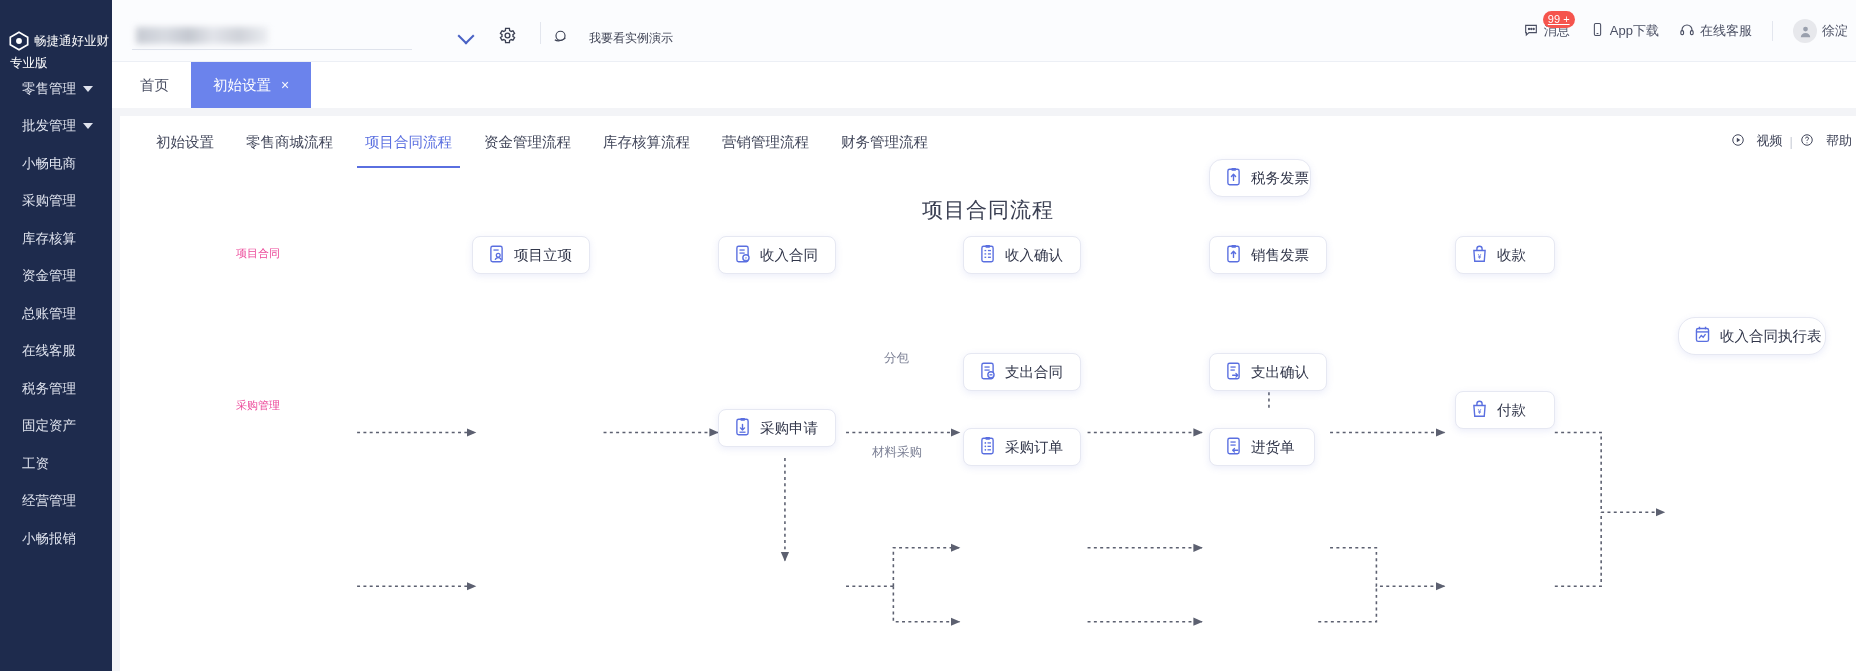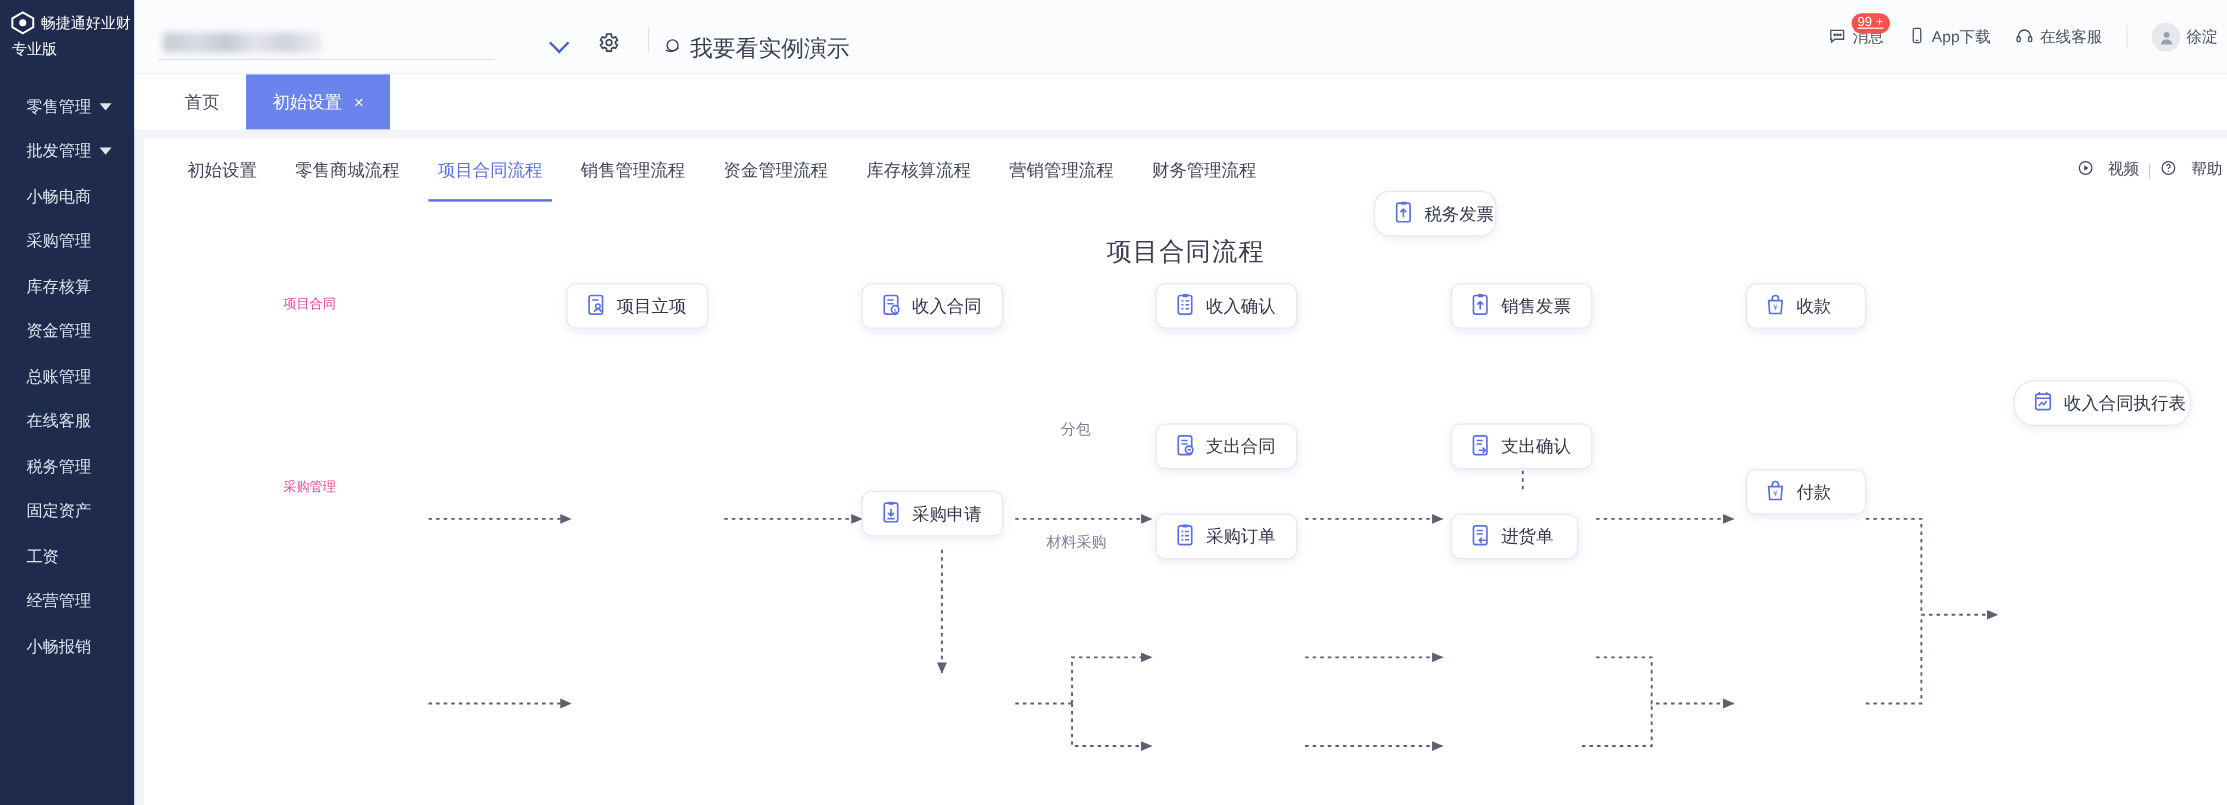--- a/index.html
+++ b/index.html
@@ -16,21 +16,21 @@
     position: absolute; left: 0; top: 0;
     width: 112px; height: 671px;
     background: #1e2b4d;
     overflow: hidden;
   }
   .brand {
     height: 62px;
     padding: 8px 0 0 8px;
     position: relative;
   }
-  .brand-row { display:flex; align-items:center; gap:4px; }
+  .brand-row { display:flex; align-items:center; gap:4px;margin-top:22px; }
   .brand-logo { width: 22px; height: 22px; flex: 0 0 auto; }
   .brand-name {
     color:#fff; font-size: 12.5px; letter-spacing: 0px;
     white-space: nowrap; font-weight: 400;
   }
   .brand-sub {
     color:#fff; font-size: 12.5px; margin-top: 3px; margin-left:2px;
     font-weight: 400;
   }
   .nav { margin-top: 8px; }
@@ -80,22 +80,22 @@
   .gear-btn {
     position:absolute; left: 386px; top: 26px;
     width: 19px; height: 19px; cursor:pointer;
   }
   .hdr-divider {
     position:absolute; left: 428px; top: 22px;
     width:1px; height: 22px; background:#e3e6ee;
   }
   .demo-link {
     position:absolute; left: 440px; top: 28px;
-    display:flex; align-items:center; gap: 6px;
-    color:#3b3f51; font-size: 19px; cursor:pointer;
+    display:flex; align-items:center; gap: 20px;
+    color:#3b3f51; font-size: 12px; cursor:pointer;
     white-space:nowrap;
   }
 
   .hdr-right { position:absolute; right: 0; top: 0; height: 62px;
     display:flex; align-items:center; gap: 20px; padding-right: 8px; }
   .hdr-act {
     display:flex; align-items:center; gap:5px;
     font-size: 13px; color:#4a4f63; cursor:pointer; position: relative;
     white-space:nowrap;
   }
@@ -113,21 +113,21 @@
     width: 24px; height: 24px; border-radius: 50%;
     background:#e7e8ec; display:flex; align-items:center; justify-content:center;
   }
   .user-name { font-size: 13px; color:#4a4f63; white-space:nowrap; }
 
   
   .pagetabs {
     position:absolute; left:112px; top: 62px; right:0; height: 46px;
     background:#ffffff;
     display:flex; align-items:center;
-    padding-left: 20px;
+    padding-left: 6px;
   }
   .ptab {
     height: 46px; padding: 0 22px;
     display:flex; align-items:center; gap: 10px;
     font-size: 14.5px; color:#4a4f63; cursor:pointer;
   }
   .ptab.active { background:#6b83ec; color:#ffffff; }
   .ptab .x { font-size: 14px; opacity:.95; }
 
   
@@ -349,23 +349,20 @@
         <div class="stab">
             <span>初始设置</span>
           </div>
           <div class="stab">
             <span>零售商城流程</span>
           </div>
           <div class="stab active">
             <span>项目合同流程</span>
           </div>
           <div class="stab">
-            <span>销售管理流程</span>
-          </div>
-          <div class="stab">
             <span>资金管理流程</span>
           </div>
           <div class="stab">
             <span>库存核算流程</span>
           </div>
           <div class="stab">
             <span>营销管理流程</span>
           </div>
           <div class="stab">
             <span>财务管理流程</span>
@@ -469,21 +466,21 @@
             <span>收入确认</span>
           </div>
           <div class="node" style="left: 1089px; top: 120px; width: 118px;">
             <span><svg width="19" height="19" viewBox="0 0 21 22">
                 <rect x="8" y="1.2" width="5.5" height="3" rx="1" fill="#5a6fe0"></rect>
                 <rect x="4" y="2.6" width="13" height="18" rx="2" fill="none" stroke="#5a6fe0" stroke-width="1.6"></rect>
                 <path d="M10.5 15.5V8.5M10.5 8.5l-2.4 2.4M10.5 8.5l2.4 2.4" fill="none" stroke="#5a6fe0" stroke-width="1.6" stroke-linecap="round"></path>
               </svg></span>
             <span>销售发票</span>
           </div>
-          <div class="node" style="left: 1025px; top: 43px; width: 102px; border-radius: 13px;">
+          <div class="node" style="left: 1089px; top: 43px; width: 102px; border-radius: 13px;">
             <span><svg width="19" height="19" viewBox="0 0 21 22">
                 <rect x="8" y="1.2" width="5.5" height="3" rx="1" fill="#5a6fe0"></rect>
                 <rect x="4" y="2.6" width="13" height="18" rx="2" fill="none" stroke="#5a6fe0" stroke-width="1.6"></rect>
                 <path d="M10.5 15.5V8.5M10.5 8.5l-2.4 2.4M10.5 8.5l2.4 2.4" fill="none" stroke="#5a6fe0" stroke-width="1.6" stroke-linecap="round"></path>
               </svg></span>
             <span>税务发票</span>
           </div>
           <div class="node" style="left: 1335px; top: 120px; width: 100px;">
             <span><svg width="19" height="19" viewBox="0 0 21 22">
                 <path d="M4 7.5h13l-1 12.5H5z" fill="none" stroke="#5a6fe0" stroke-width="1.6"></path>

